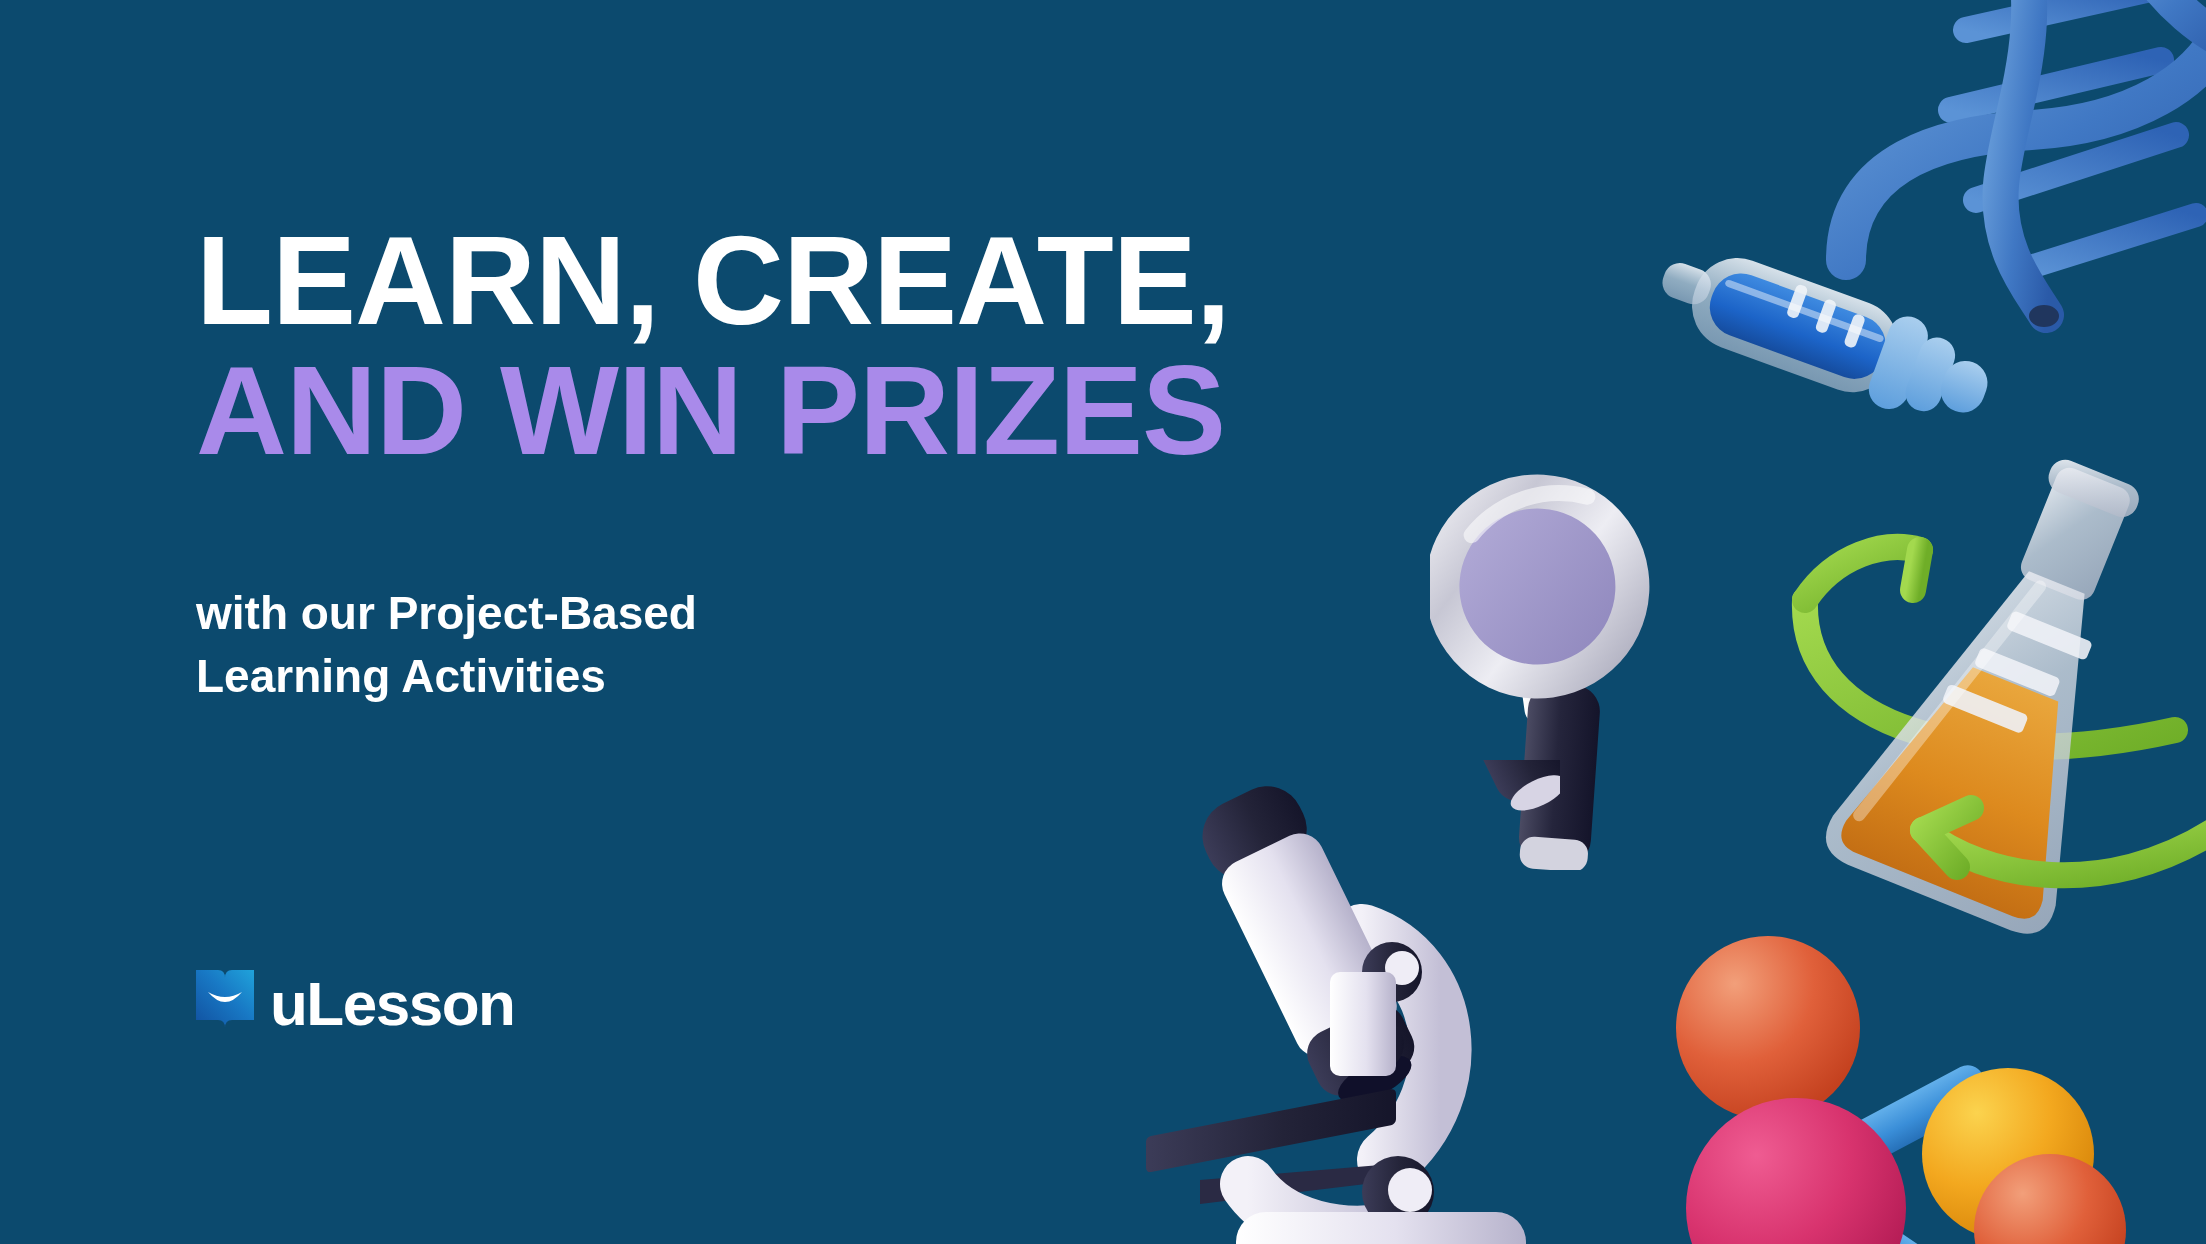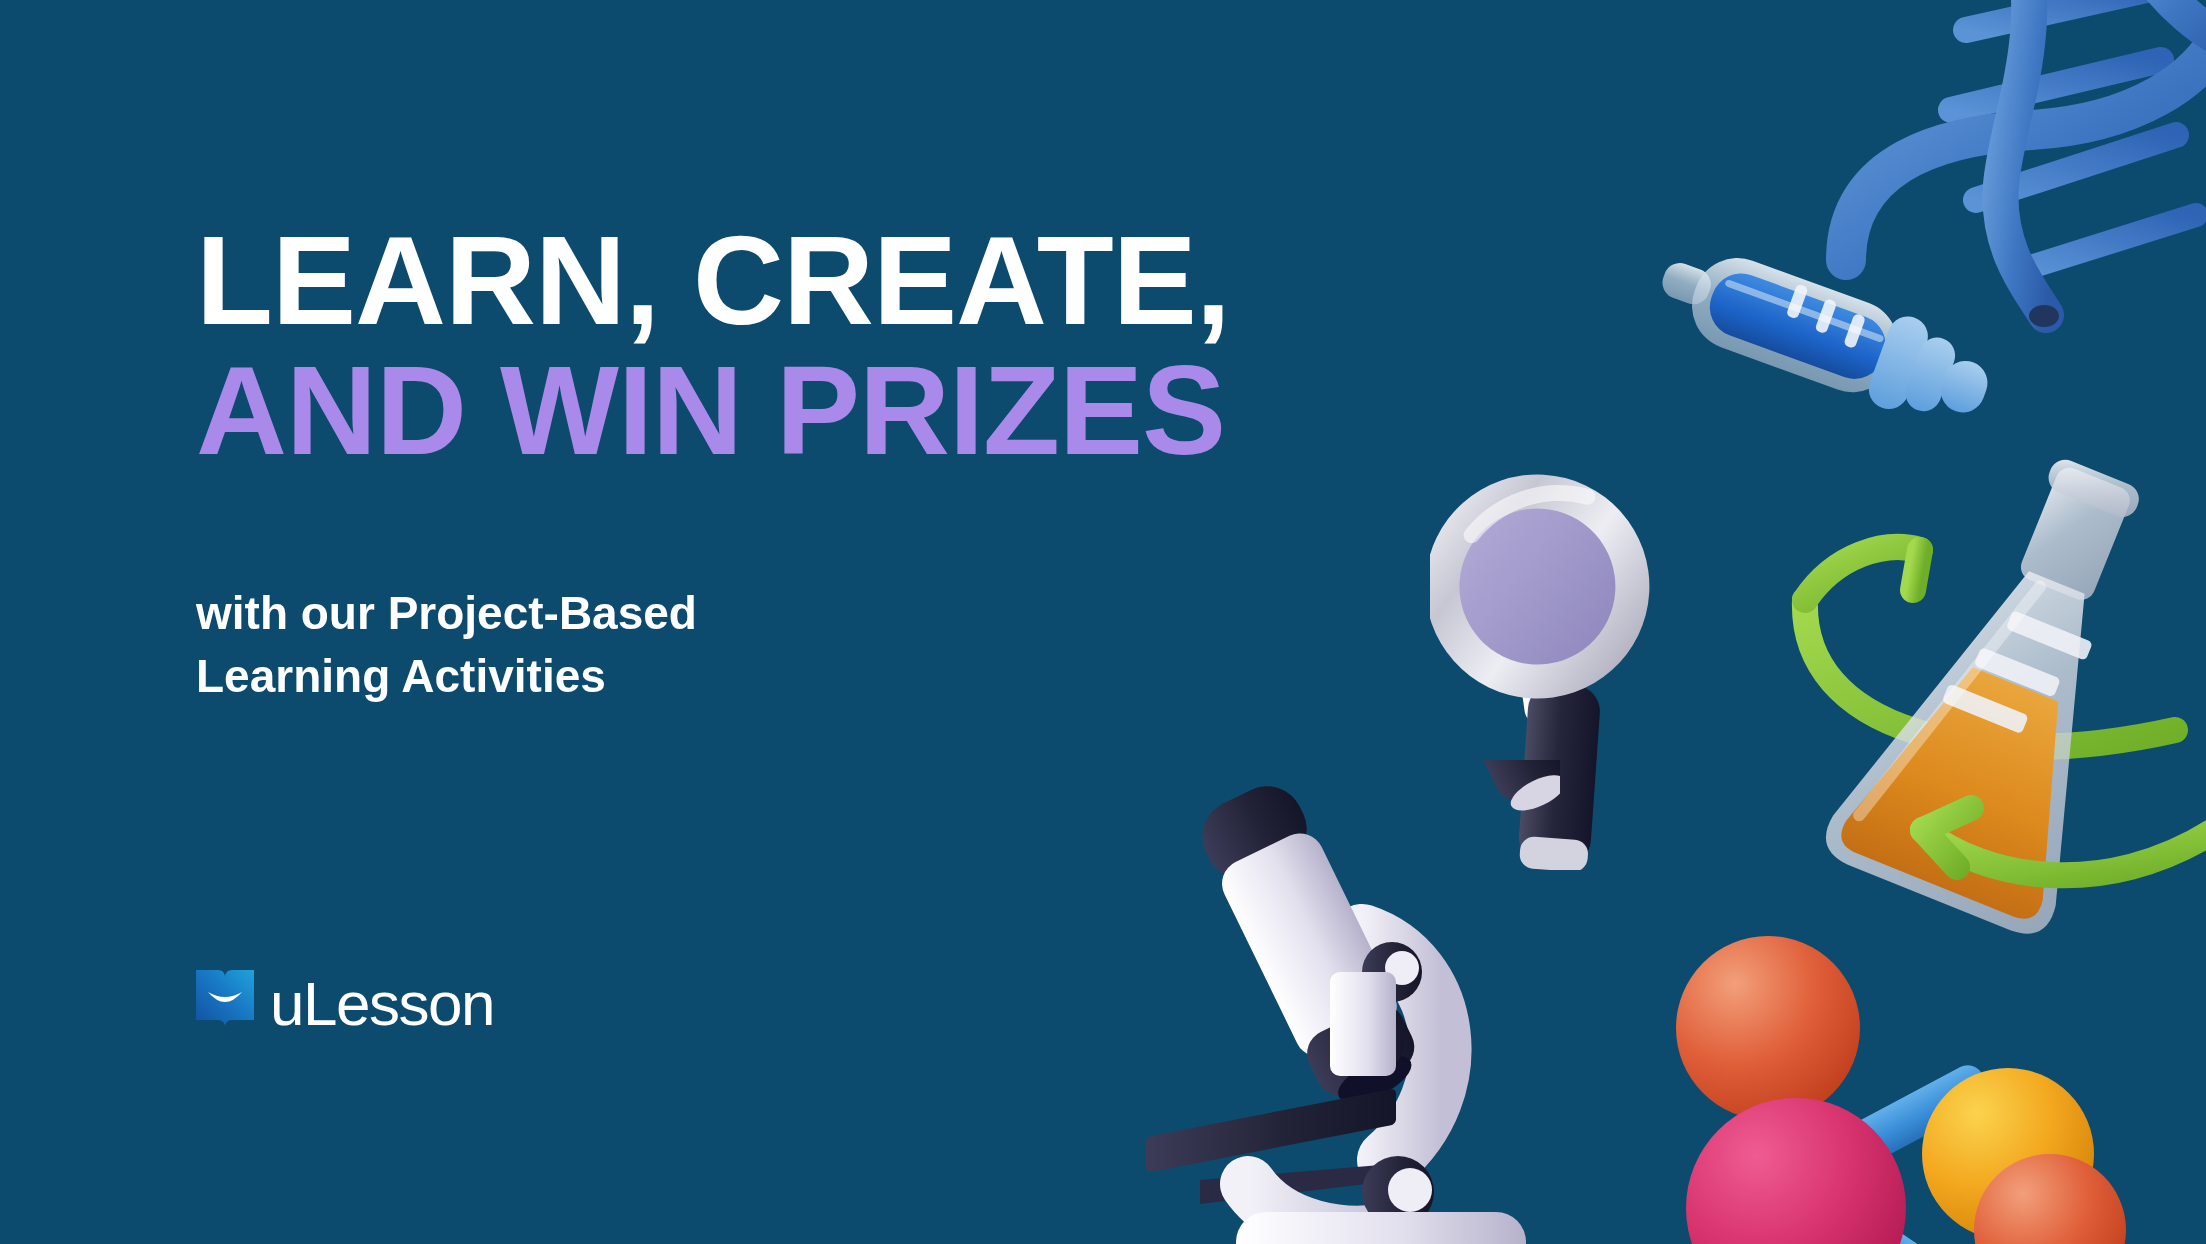--- a/index.html
+++ b/index.html
@@ -61,21 +61,21 @@
     gap: 16px;
     z-index: 40;
   }
   .logo-mark {
     width: 58px;
     height: 72px;
     display: block;
   }
   .logo-word {
     font-family: "Liberation Sans", sans-serif;
-    font-weight: normal;
+    font-weight: bold;
     font-size: 62px;
     letter-spacing: -1.5px;
     color: #ffffff;
     line-height: 1;
   }
 
   
   .art {
     position: absolute;
     inset: 0;

